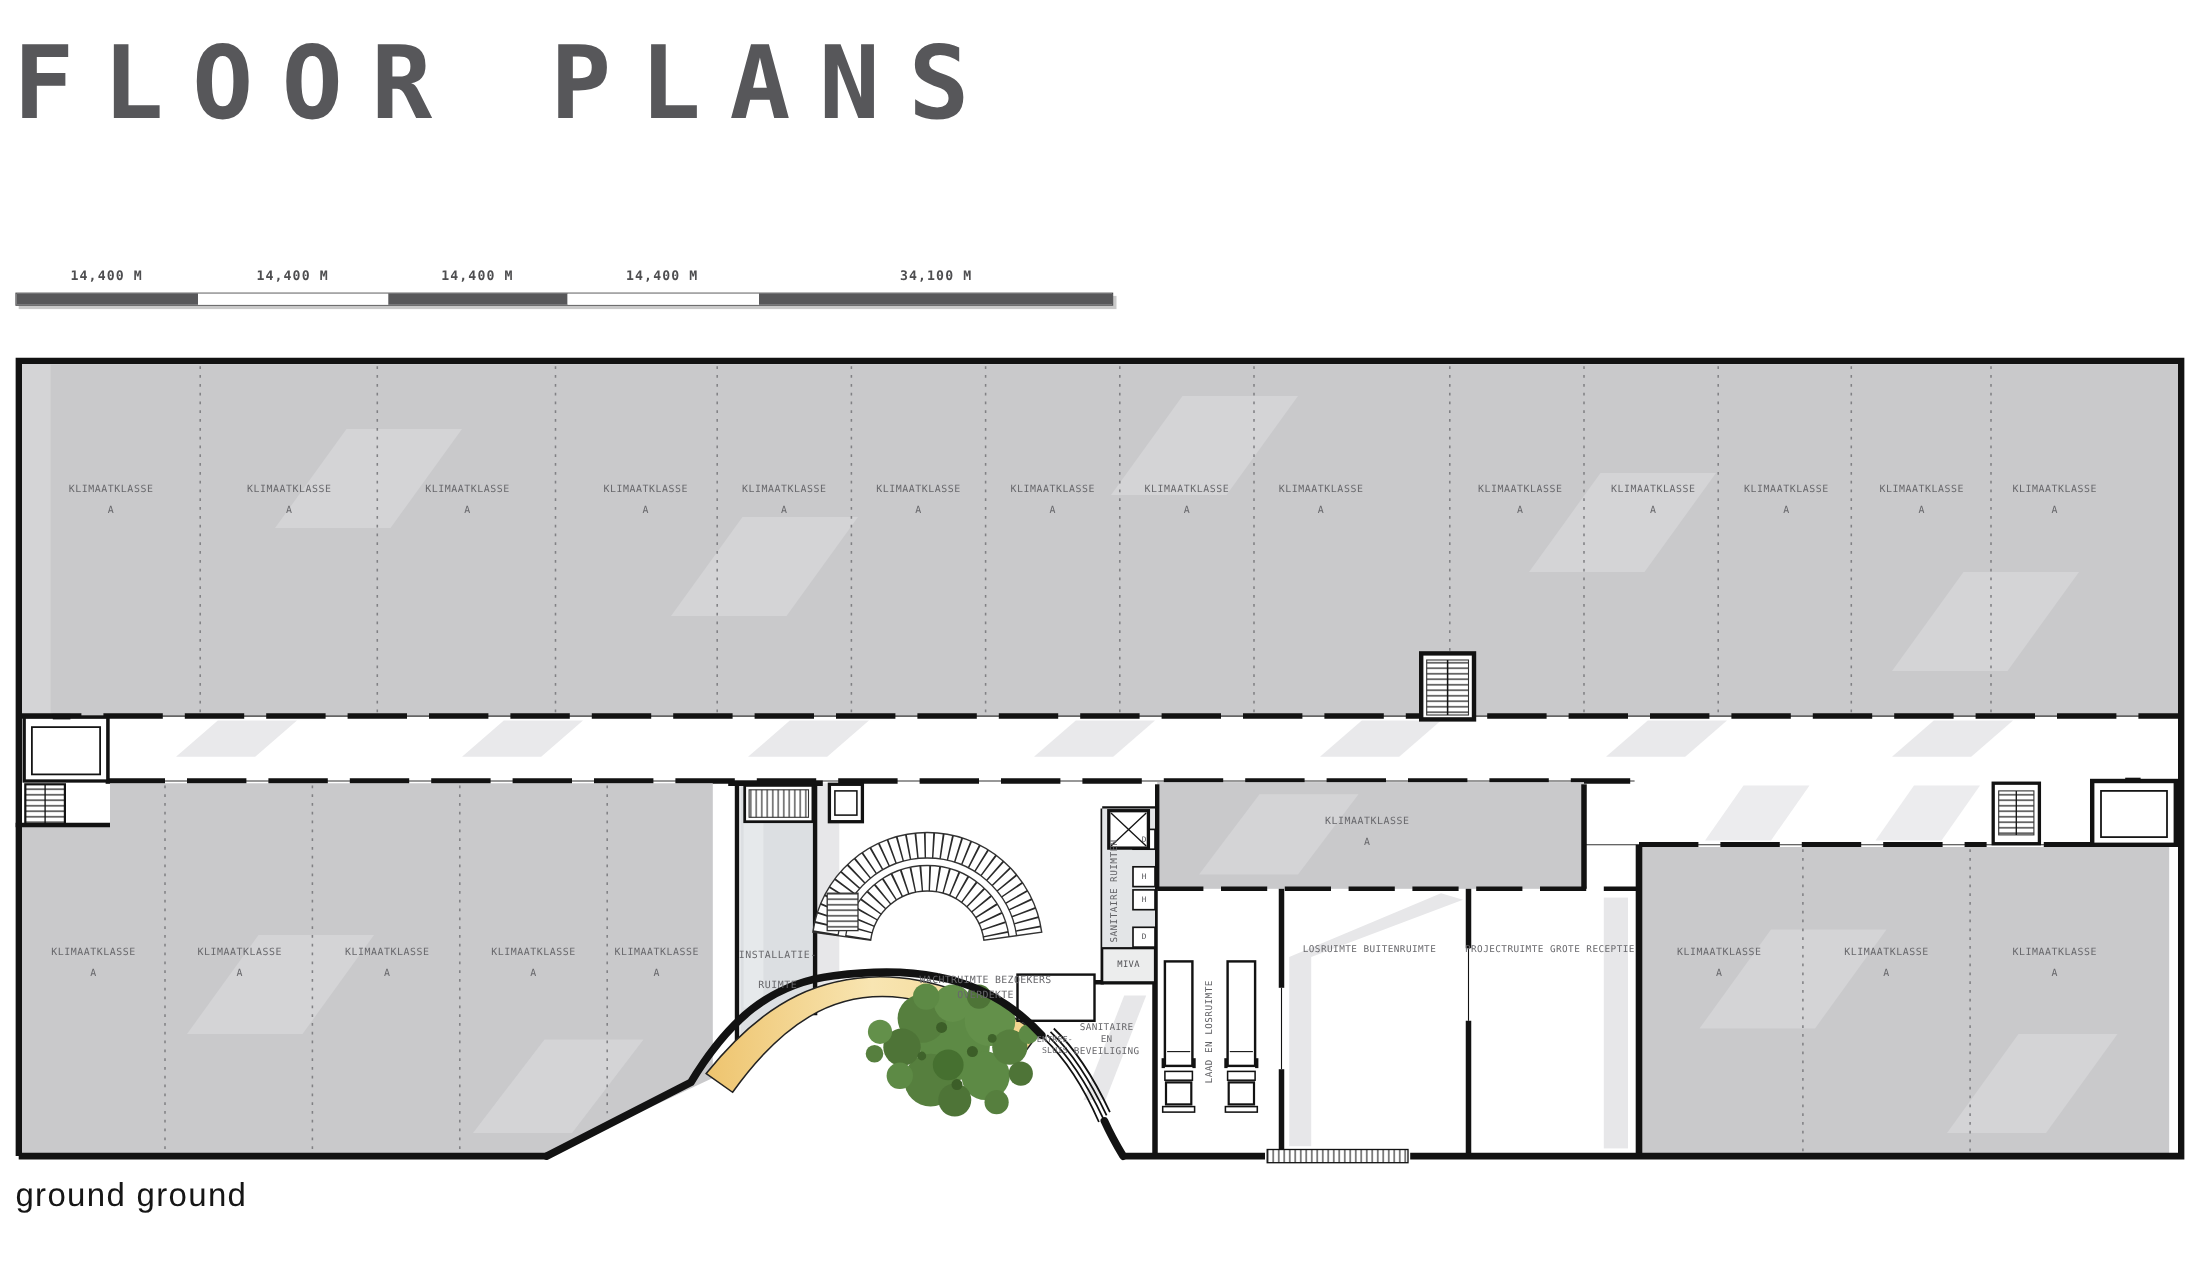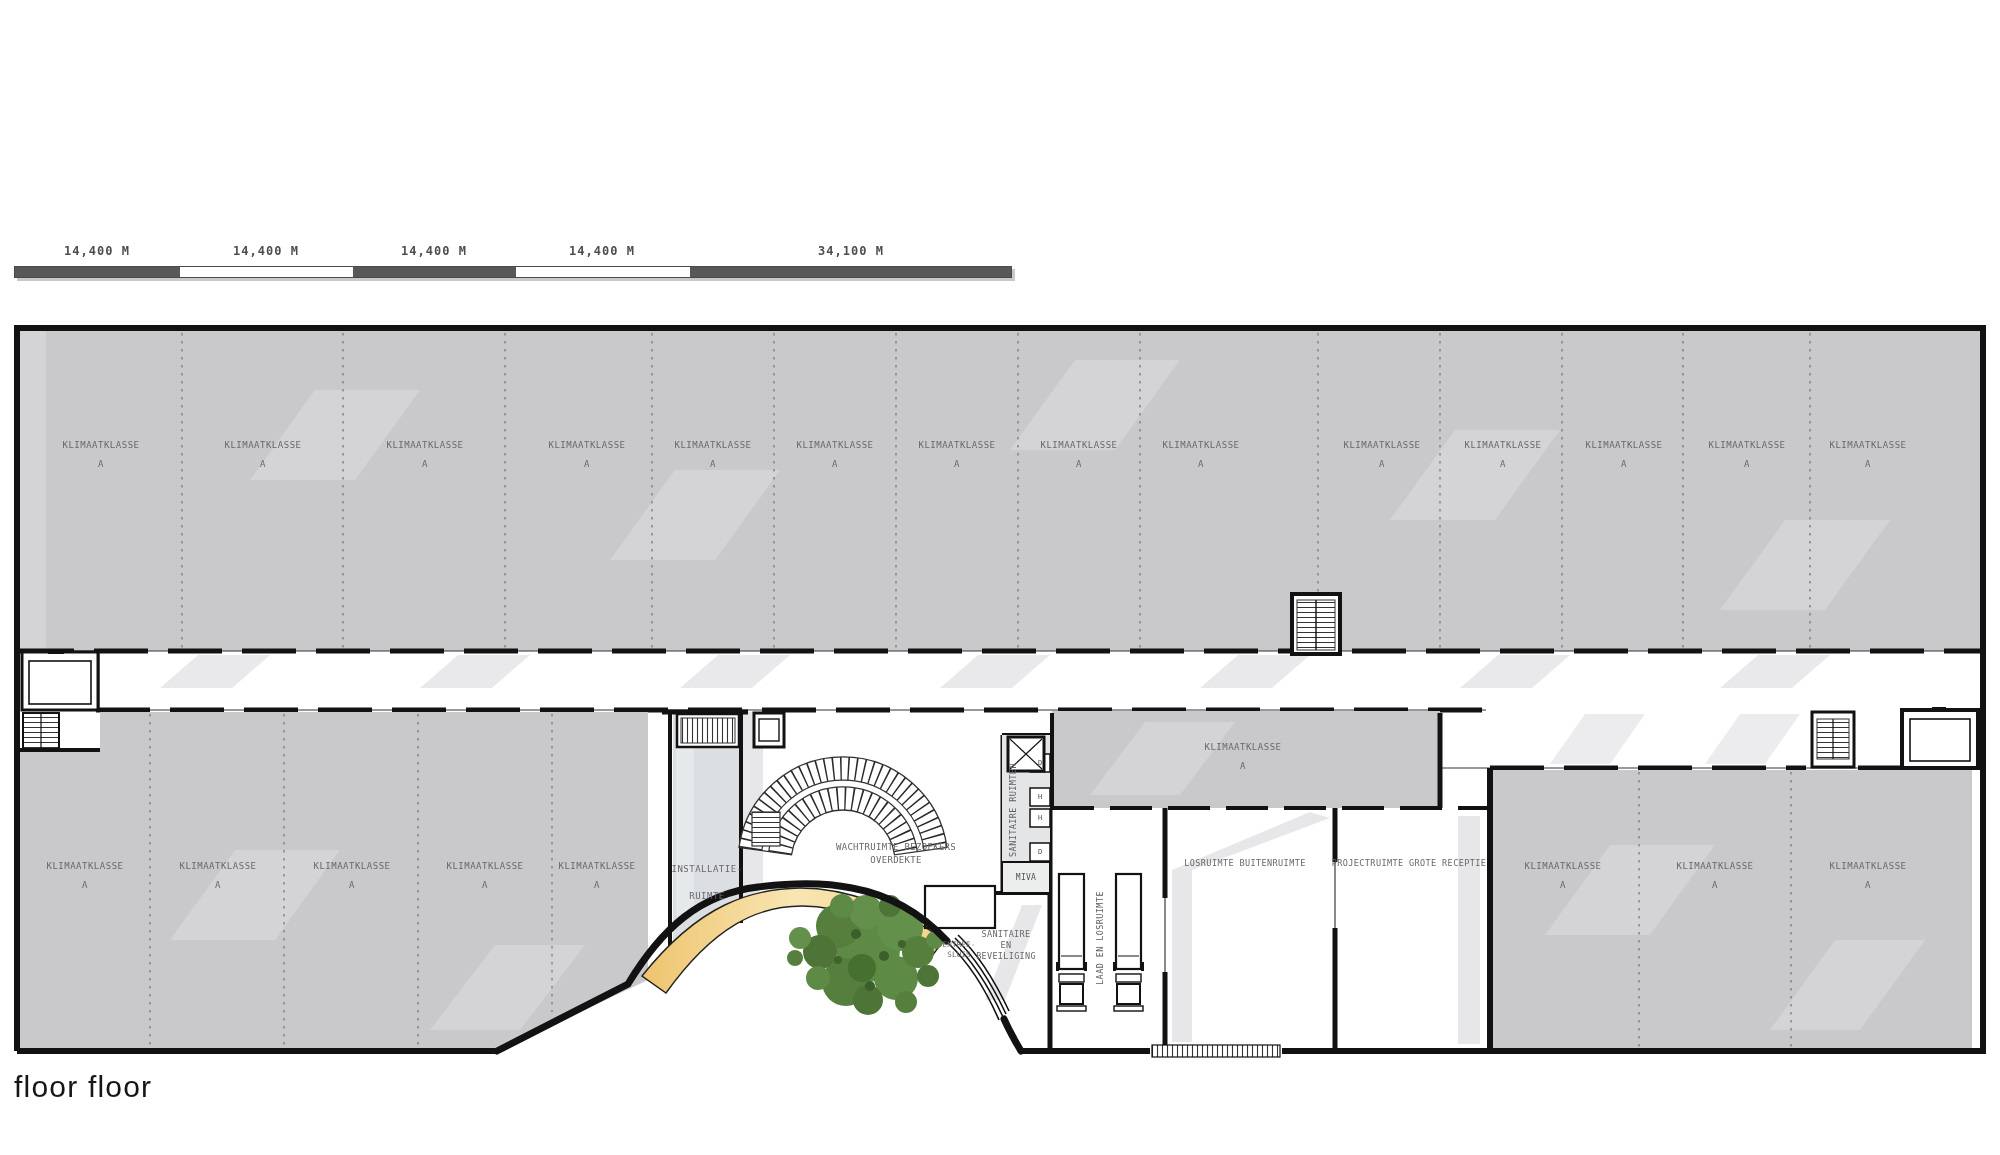--- a/index.html
+++ b/index.html
@@ -12,38 +12,39 @@
          font-size:12px;font-weight:bold;letter-spacing:1px;color:#4e4e50;white-space:nowrap;}
   .scale-bar{position:absolute;left:14px;top:266px;width:998px;height:12px;display:flex;
          border:1px solid #4a4a4c;box-shadow:3px 3px 0 #c9c9c9;box-sizing:border-box;}
   .scale-bar .seg{height:100%;}
   
   .lbl{position:absolute;transform:translateX(-50%);text-align:center;color:#68686c;
        white-space:nowrap;font-family:"DejaVu Sans Mono",monospace;}
   .lbl span{display:block;}
   .kl{font-size:9px;letter-spacing:.5px;line-height:19px;}
   .inst{font-size:9px;letter-spacing:.5px;line-height:27px;}
-  .wacht{font-size:9px;letter-spacing:.3px;line-height:13px;}
+  .wacht{font-size:9px;letter-spacing:.3px;line-height:13px;margin-top:45px;}
   .sluis{font-size:7.5px;letter-spacing:.2px;line-height:9.5px;margin-top:48px;}
   .recep{font-size:8.5px;letter-spacing:.3px;line-height:11px;}
   .single{font-size:8.5px;letter-spacing:.4px;}
   .vlbl{position:absolute;transform:translate(-50%,-50%) rotate(-90deg);color:#606064;
         font-size:8.5px;letter-spacing:.4px;white-space:nowrap;}
   .cell-lbl{position:absolute;transform:translate(-50%,-50%);color:#505054;font-size:7px;}
   .miva{font-size:8px;letter-spacing:.3px;}
   
   .footer{position:absolute;left:14px;top:1068px;font-family:"Liberation Sans",sans-serif;
           font-size:30px;line-height:38px;color:#161616;letter-spacing:1.2px;}
   svg{position:absolute;left:14px;top:325px;}
 </style>
 </head>
 <body>
 
 <div class="page">
 
+  <div class="title">FLOOR PLANS</div>
 
   <span class="scale-label" style="left:97px">14,400 M</span>
   <span class="scale-label" style="left:266px">14,400 M</span>
   <span class="scale-label" style="left:434px">14,400 M</span>
   <span class="scale-label" style="left:602px">14,400 M</span>
   <span class="scale-label" style="left:851px">34,100 M</span>
 
   <div class="scale-bar">
     <div class="seg" style="width:165px;background:#58585a"></div>
     <div class="seg" style="width:173px;background:#ffffff"></div>
@@ -434,16 +435,16 @@
   <div class="cell-lbl" style="left:1040px;top:763px">D</div>
   <div class="cell-lbl" style="left:1040px;top:797px">H</div>
   <div class="cell-lbl" style="left:1040px;top:818px">H</div>
   <div class="cell-lbl" style="left:1040px;top:852px">D</div>
   <div class="cell-lbl miva" style="left:1026px;top:877px">MIVA</div>
   <div class="vlbl" style="left:1100px;top:938px">LAAD EN LOSRUIMTE</div>
   <div class="lbl single" style="left:1245px;top:858px">LOSRUIMTE BUITENRUIMTE</div>
   <div class="lbl single" style="left:1409px;top:858px">PROJECTRUIMTE GROTE RECEPTIE</div>
 
   <div class="footer">
-    <div>floor floor</div>
+    <div>ground ground</div>
   </div>
 
 </div>
 
 </body></html>

